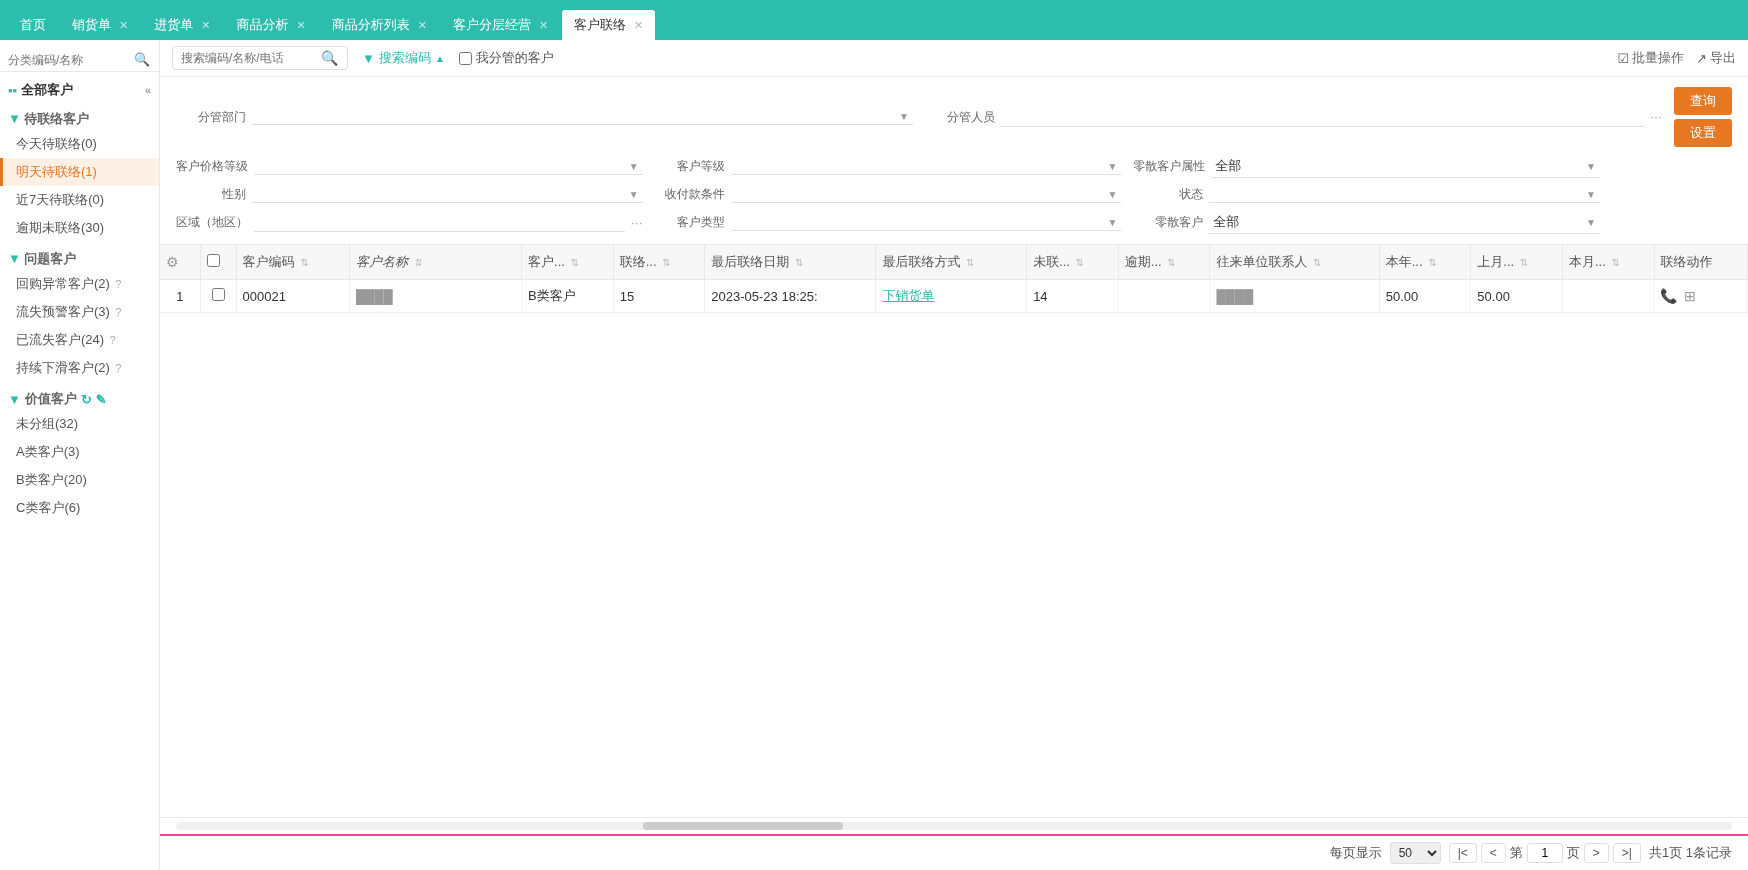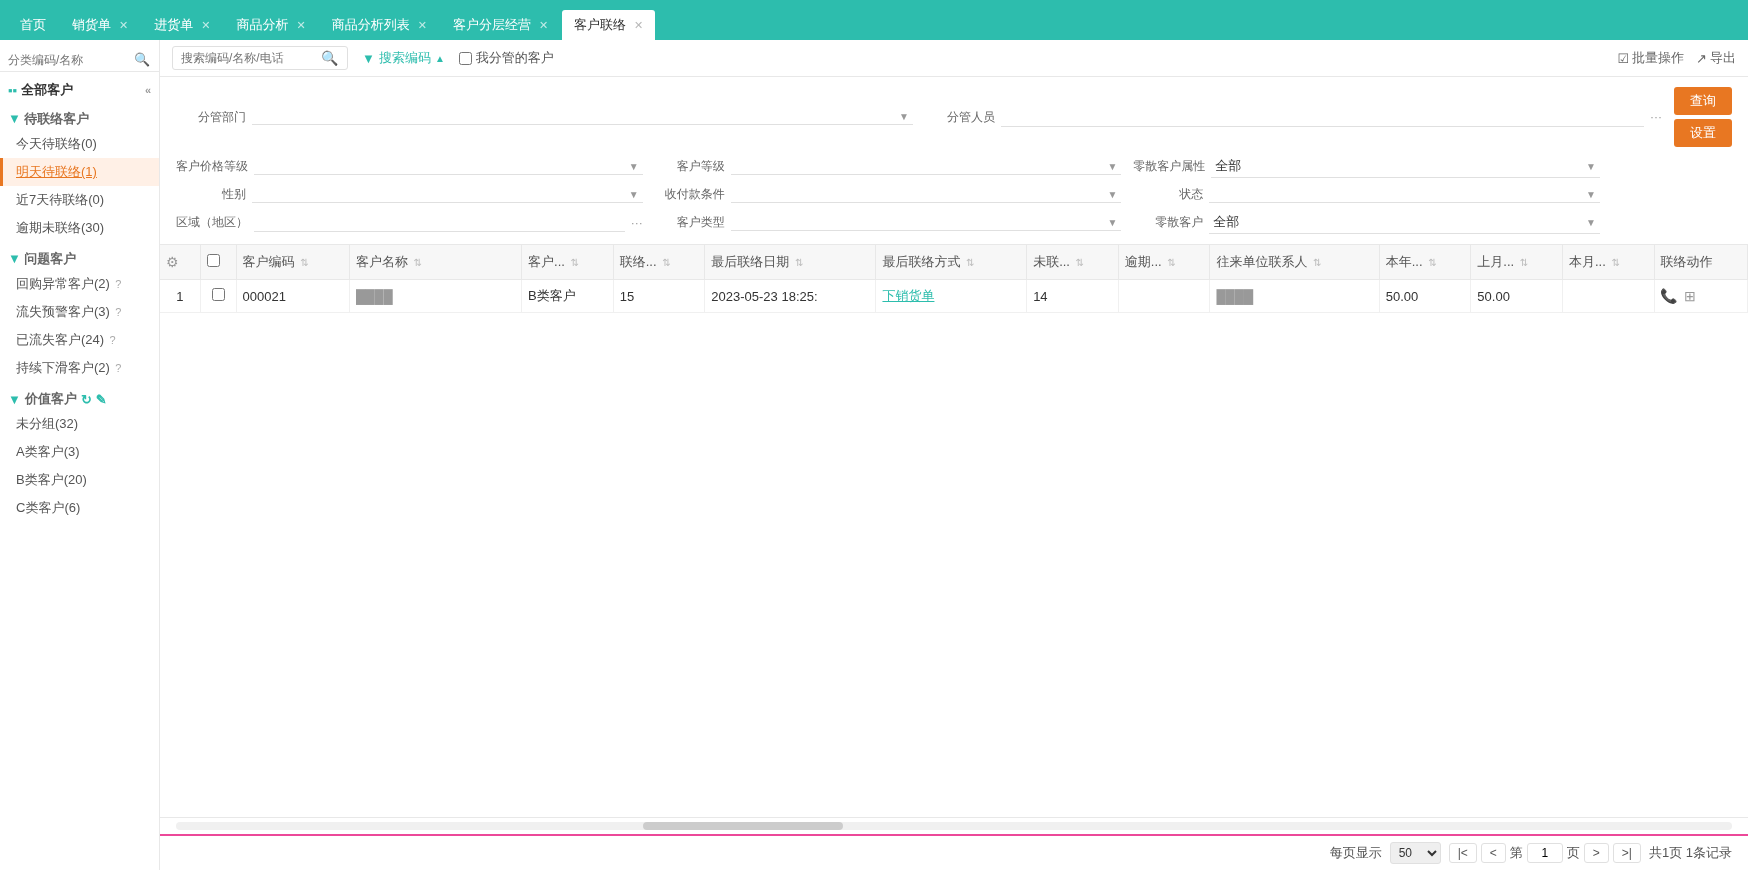--- a/index.html
+++ b/index.html
@@ -74,21 +74,21 @@
     .sidebar-section-header .collapse-icon { margin-left: auto; color: #999; font-size: 11px; }
     .sidebar-section-label { font-size: 12px; color: #666; padding: 4px 8px 2px; font-weight: bold; }
 
     .sidebar-item {
       padding: 5px 8px 5px 16px;
       cursor: pointer;
       color: #555;
       font-size: 12px;
       white-space: nowrap;
     }
-    .sidebar-item.active { background: #fff0e6; color: #e87722; border-left: 3px solid #e87722; padding-left: 13px; text-decoration: underline; }
+    .sidebar-item.active { background: #fff0e6; color: #e87722; border-left: 3px solid #e87722; padding-left: 13px; }
 
     
     .content-area {
       flex: 1;
       display: flex;
       flex-direction: column;
       overflow: hidden;
     }
 
     
@@ -531,21 +531,21 @@
             <th style="width:40px;">
               <span class="settings-icon">⚙</span>
             </th>
             <th style="width:36px;">
               <input type="checkbox" style="">
             </th>
             <th>
               <span>客户编码</span>
               <span class="sort-icon">⇅</span>
             </th>
-            <th style="min-width:120px;">
+            <th style="min-width:120px;font-style:italic;">
               <span>客户名称</span>
               <span class="sort-icon">⇅</span>
             </th>
             <th>
               <span>客户...</span>
               <span class="sort-icon">⇅</span>
             </th>
             <th>
               <span>联络...</span>
               <span class="sort-icon">⇅</span>

